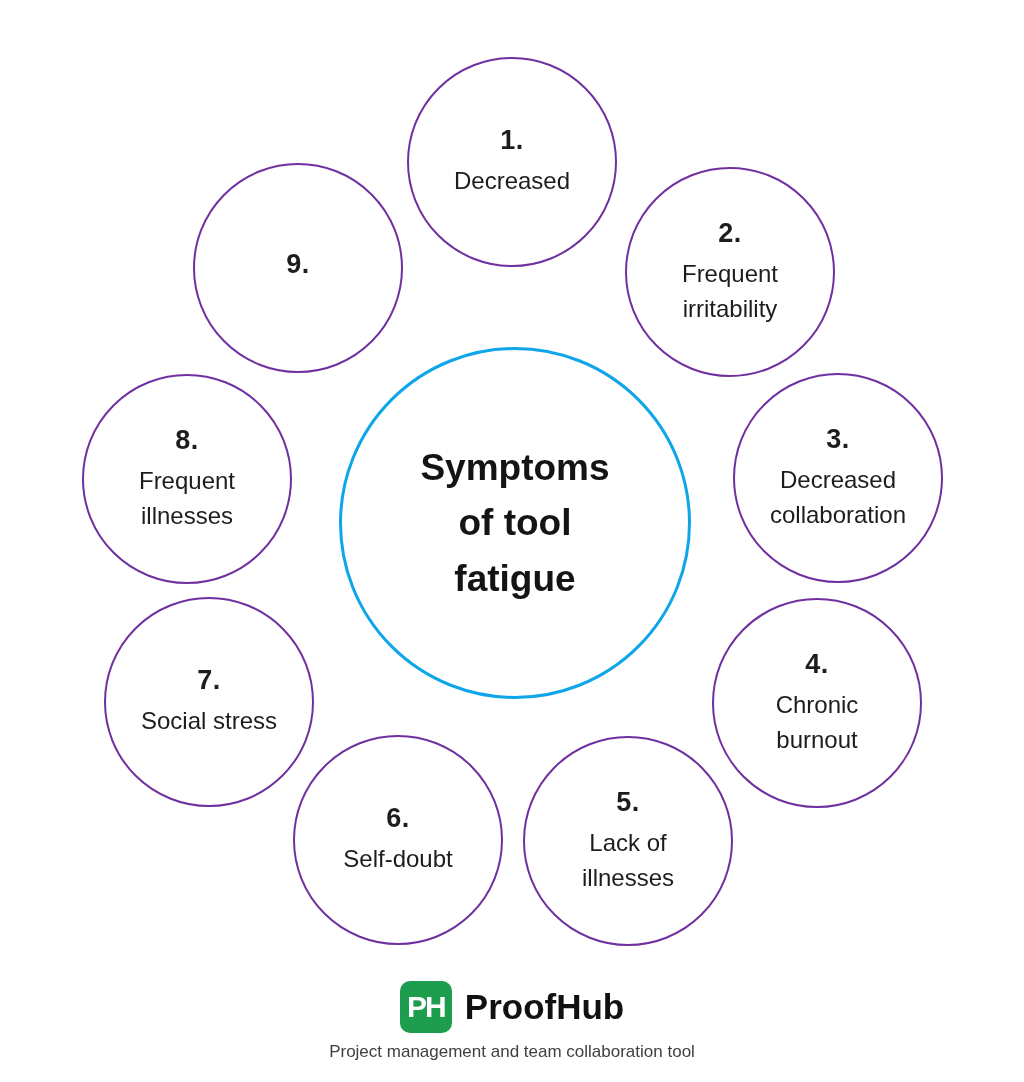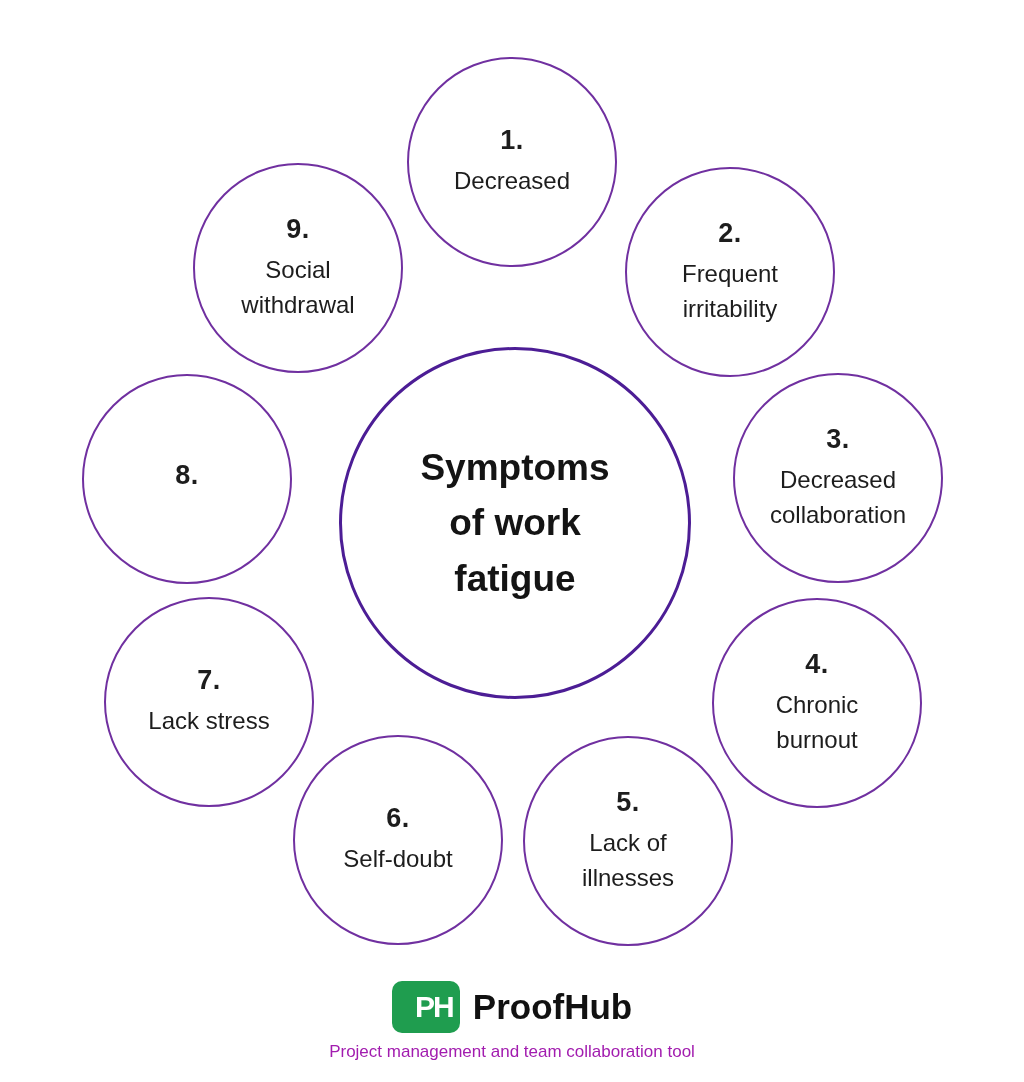--- a/index.html
+++ b/index.html
@@ -59,21 +59,21 @@
 
   
   .center-circle {
     position: absolute;
     left: 339px;
     top: 347px;
     width: 352px;
     height: 352px;
     border-radius: 50%;
     background: #ffffff;
-    border: 3px solid #4c1d95;
+    border: 3px solid #0ea5e9;
     display: flex;
     align-items: center;
     justify-content: center;
     text-align: center;
     box-sizing: border-box;
   }
   .center-title {
     font-size: 37px;
     font-weight: 700;
     color: #141414;
@@ -92,53 +92,52 @@
     gap: 13px;
   }
   .logo-mark {
     width: 52px;
     height: 52px;
     border-radius: 10px;
     background: #1f9d4f;
     display: flex;
     align-items: center;
     justify-content: center;
-    padding-left: 16px;
   }
   .logo-monogram {
     color: #ffffff;
     font-size: 30px;
     font-weight: 700;
     letter-spacing: -2px;
   }
   .brand-name {
     font-size: 35px;
     font-weight: 700;
     color: #111111;
   }
   .tagline {
     position: absolute;
     left: 0;
     top: 1042px;
     width: 1024px;
     text-align: center;
     font-size: 17px;
     font-weight: 400;
-    color: #a21caf;
+    color: #404040;
   }
 </style>
 </head>
 <body>
 
 <div class="canvas">
 
   <div class="center-circle">
     <div class="center-title">
       <div>Symptoms</div>
-      <div>of work</div>
+      <div>of tool</div>
       <div>fatigue</div>
     </div>
   </div>
 
   <div class="sym-circle c1">
     <div class="sym-num">1.</div>
     <div class="sym-label">Decreased</div>
   </div>
 
   <div class="sym-circle c2">
@@ -161,30 +160,30 @@
     <div class="sym-label">Lack of illnesses</div>
   </div>
 
   <div class="sym-circle c6">
     <div class="sym-num">6.</div>
     <div class="sym-label">Self-doubt</div>
   </div>
 
   <div class="sym-circle c7">
     <div class="sym-num">7.</div>
-    <div class="sym-label">Lack stress</div>
+    <div class="sym-label">Social stress</div>
   </div>
 
   <div class="sym-circle c8">
     <div class="sym-num">8.</div>
+    <div class="sym-label">Frequent illnesses</div>
   </div>
 
   <div class="sym-circle c9">
     <div class="sym-num">9.</div>
-    <div class="sym-label">Social withdrawal</div>
   </div>
 
   <div class="footer-logo-row">
     <div class="logo-mark">
       <span class="logo-monogram">PH</span>
     </div>
     <div class="brand-name">ProofHub</div>
   </div>
 
   <div class="tagline">Project management and team collaboration tool</div>

